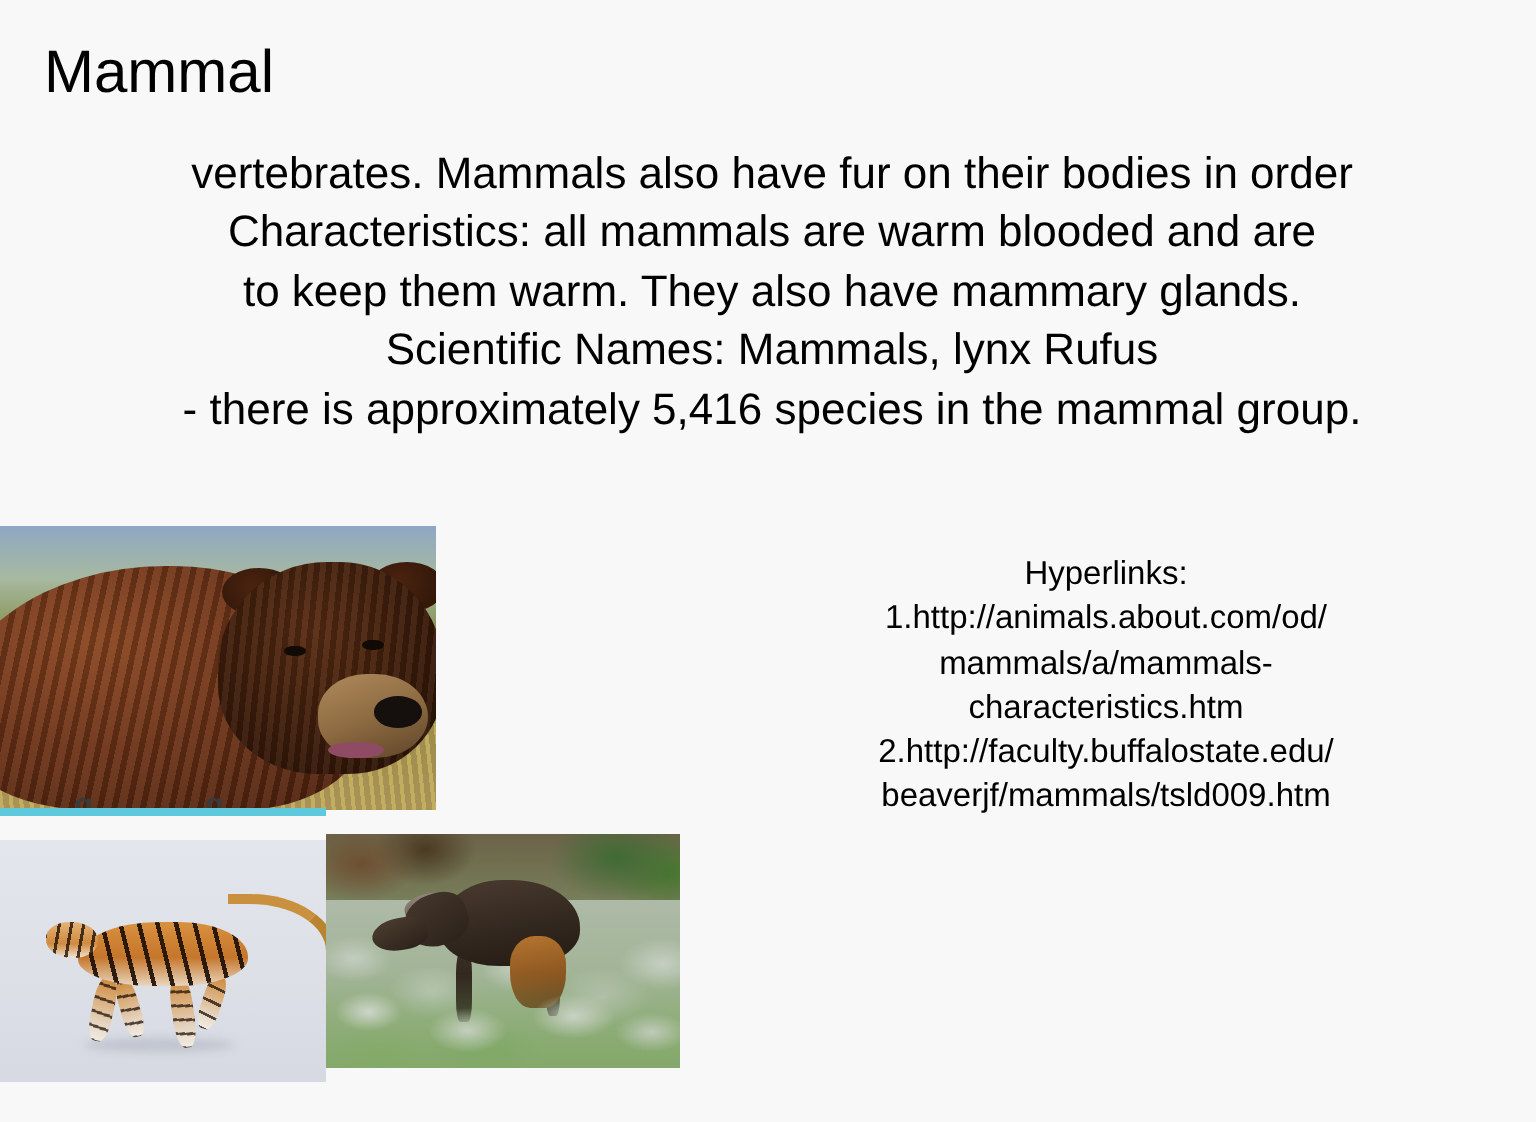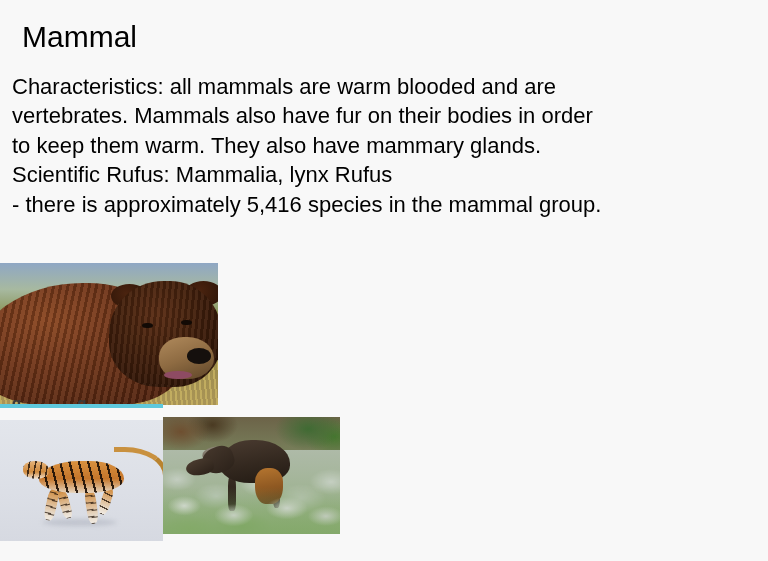--- a/index.html
+++ b/index.html
@@ -11,20 +11,21 @@
     height: 561px;
     background: #f8f8f8;
     font-family: "Liberation Sans", sans-serif;
     overflow: hidden;
     position: relative;
   }
   .slide {
     position: absolute;
     inset: 0;
     background: #f8f8f8;
+    text-align: center;
   }
 
   
   .slide-title {
     position: absolute;
     left: 22px;
     top: 19px;
     font-size: 30px;
     line-height: 36px;
     color: #000000;
@@ -350,24 +351,24 @@
   }
 </style>
 </head>
 <body>
 
 <div class="slide">
 
   <div class="slide-title">Mammal</div>
 
   <div class="body-block">
+    <div class="body-line">vertebrates. Mammals also have fur on their bodies in order</div>
     <div class="body-line">Characteristics: all mammals are warm blooded and are</div>
-    <div class="body-line">vertebrates. Mammals also have fur on their bodies in order</div>
     <div class="body-line">to keep them warm. They also have mammary glands.</div>
-    <div class="body-line">Scientific Rufus: Mammalia, lynx Rufus</div>
+    <div class="body-line">Scientific Names: Mammals, lynx Rufus</div>
     <div class="body-line">- there is approximately 5,416 species in the mammal group.</div>
   </div>
 
   <div class="photo-bear">
     <div class="bear-foliage"></div>
     <div class="bear-sky"></div>
     <div class="bear-grass"></div>
     <div class="bear-body"></div>
     <div class="bear-ear left"></div>
     <div class="bear-ear right"></div>
@@ -399,14 +400,22 @@
     <div class="moose-antler"></div>
     <div class="moose-leg a"></div>
     <div class="moose-leg b"></div>
     <div class="moose-body"></div>
     <div class="moose-neck"></div>
     <div class="moose-head"></div>
     <div class="moose-calf"></div>
     <div class="moose-fg-sage"></div>
   </div>
 
+  <div class="links-block">
+    <div class="links-line">Hyperlinks:</div>
+    <div class="links-line">1.http://animals.about.com/od/</div>
+    <div class="links-line">mammals/a/mammals-</div>
+    <div class="links-line">characteristics.htm</div>
+    <div class="links-line">2.http://faculty.buffalostate.edu/</div>
+    <div class="links-line">beaverjf/mammals/tsld009.htm</div>
+  </div>
 
 </div>
 
 </body></html>

